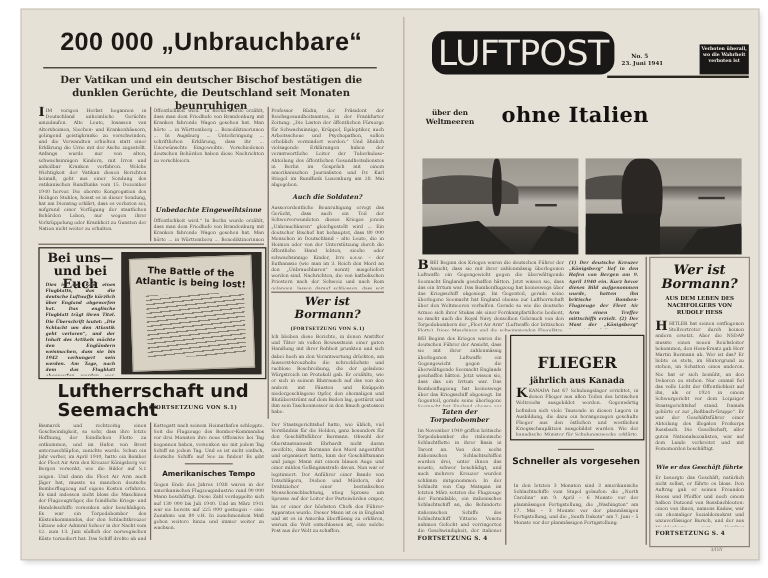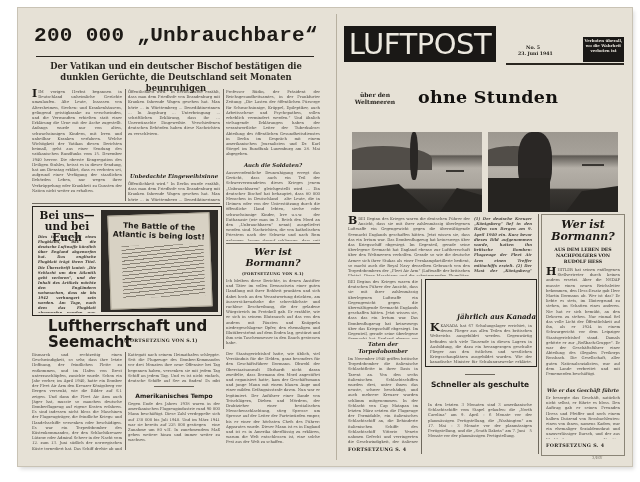--- a/index.html
+++ b/index.html
@@ -2,40 +2,40 @@
 <html><head>
 <meta charset="utf-8">
 <style>
   html, body { margin:0; padding:0; }
   body { width:640px; height:482px; background:#ffffff; position:relative; overflow:hidden; font-family:"DejaVu Serif", serif; }
   .sheet { position:absolute; left:18px; top:8px; width:614px; height:458px; background:#e6e1d6; box-shadow:0 0 0 1px #c9c3b5, 2px 3px 4px rgba(0,0,0,0.15); }
   .page-left { position:absolute; left:8px; top:6px; width:308px; height:446px; }
   .page-right { position:absolute; left:322px; top:6px; width:286px; height:446px; }
   .fold { position:absolute; left:318px; top:6px; width:1px; height:446px; background:#b7b0a0; }
 
-  .head1 { position:absolute; left:0; top:10px; width:300px; text-align:center; font-family:Liberation Mono, monospace; font-weight:bold; font-size:21px; color:#1d1a16; letter-spacing:0.3px; }
+  .head1 { position:absolute; left:0; top:10px; width:300px; text-align:center; font-family:Liberation Sans, sans-serif; font-weight:bold; font-size:21px; color:#1d1a16; letter-spacing:0.3px; }
   .rule { position:absolute; height:1px; background:#2a2620; }
   .sub1 { position:absolute; left:0; top:47px; width:300px; text-align:center; font-size:8.4px; font-weight:bold; color:#2a2620; line-height:11px; }
 
   .col { position:absolute; font-size:3.8px; line-height:5.2px; color:#4a4640; text-align:justify; overflow:hidden; }
   .col p { margin:0 0 1px 0; }
   .colrule { position:absolute; width:1px; background:#6e685d; }
   .minihead { position:absolute; font-weight:bold; font-style:italic; font-size:5.4px; color:#2a2620; text-align:center; }
 
   .box { position:absolute; border:1px solid #2a2620; }
   .box-title { position:absolute; font-size:10.5px; font-weight:bold; color:#1d1a16; text-align:center; line-height:11px; }
   .box-text { position:absolute; font-size:3.7px; line-height:5.1px; font-style:italic; font-weight:bold; color:#3a3630; text-align:justify; overflow:hidden; }
   .leaflet { position:absolute; background:#d8d2c4; border:1px solid #b1aa9a; transform:rotate(-2deg); overflow:hidden; }
   .leaflet-title { position:absolute; left:0; width:100%; text-align:center; font-family:"DejaVu Sans", sans-serif; font-weight:bold; font-size:7.6px; color:#1e1b17; line-height:8.5px; transform:rotate(4deg); }
   .leaflet-lines { position:absolute; left:12px; top:30px; width:82px; height:52px; background:repeating-linear-gradient(176deg, #6e675b 0 1px, transparent 1px 3.6px); opacity:0.75; }
 
   .h2 { position:absolute; font-family:"DejaVu Sans", sans-serif; font-weight:bold; color:#1d1a16; }
   .fort { position:absolute; font-size:4.8px; font-weight:bold; color:#2a2620; letter-spacing:0.3px; }
 
-  .mast { position:absolute; left:4px; top:12px; width:152px; height:36px; background:#1a1816; }
+  .mast { position:absolute; left:20px; top:12px; width:152px; height:36px; background:#1a1816;border-radius:12px; }
   .mast-title { position:absolute; left:0; top:1px; width:152px; text-align:center; font-family:"DejaVu Sans", sans-serif; font-size:29px; color:#ece8df; letter-spacing:-0.5px; line-height:34px; }
   .mast-info { position:absolute; font-weight:bold; color:#24211c; }
   .verb { position:absolute; left:243px; top:23px; width:41px; height:25px; background:#1a1816; color:#ece8df; font-size:3.9px; line-height:4.8px; text-align:center; font-weight:bold; padding-top:2px; box-sizing:border-box; }
 
   .bighead { position:absolute; font-family:"DejaVu Serif", serif; font-weight:bold; color:#141210; letter-spacing:0.3px; }
   .uber { position:absolute; font-size:6px; line-height:7px; text-align:center; color:#24211c; font-weight:bold; }
 
   .photo { position:absolute; overflow:hidden; background:linear-gradient(180deg,#9c978f 0%, #a7a29a 28%, #5f5b55 30%, #b5b0a8 45%, #a8a39b 70%, #3a3733 72%, #2b2926 100%); }
   .ph-hill { position:absolute; background:#514d48; border-radius:50% 60% 0 0; }
   .ph-smoke { position:absolute; background:#2a2725; border-radius:40%; }
@@ -119,21 +119,21 @@
   <div class="page-right">
     <div class="mast">
       <div class="mast-title">LUFTPOST</div>
     </div>
     <div class="mast-info" style="left:186px; top:30px; font-size:4.8px;">No. 5</div>
     <div class="mast-info" style="left:178px; top:37px; font-size:4.6px;">23. Juni 1941</div>
     <div class="verb">Verboten überall, wo die Wahrheit verboten ist</div>
     <div class="rule" style="left:166px; top:49px; width:118px; height:2px;"></div>
 
     <div class="uber" style="left:8px; top:77px; width:54px;">über den Weltmeeren</div>
-    <div class="bighead" style="left:66px; top:73px; width:220px; font-size:17.5px; text-align:left; padding-left:12px;">ohne Stunden</div>
+    <div class="bighead" style="left:66px; top:73px; width:220px; font-size:17.5px; text-align:left; padding-left:12px;">ohne Italien</div>
 
     <div class="photo" style="left:12px; top:118px; width:130px; height:80px;">
       <div class="ph-hill" style="left:-10px; top:14px; width:90px; height:24px;"></div>
       <div class="ph-smoke" style="left:58px; top:0; width:8px; height:48px;"></div>
       <div class="ph-ship" style="left:94px; top:38px; width:18px;"></div>
       <div class="ph-roof" style="left:0; top:52px; width:78px; height:28px; clip-path:polygon(0 20%,60% 0,100% 100%,0 100%);"></div>
       <div class="ph-roof" style="left:88px; top:56px; width:42px; height:24px; clip-path:polygon(40% 0,100% 30%,100% 100%,0 100%);"></div>
     </div>
     <div class="photo" style="left:148px; top:118px; width:130px; height:80px;">
       <div class="ph-hill" style="left:-6px; top:14px; width:70px; height:20px;"></div>
@@ -153,27 +153,28 @@
     </div>
     <div class="minihead" style="left:8px; top:327px; width:70px; font-size:5.6px; line-height:6.5px;">Taten der Torpedobomber</div>
     <div class="col" style="left:8px; top:342px; width:70px; height:88px;">
       <p>Im November 1940 griffen britische Torpedobomber die italienische Schlachtflotte in ihrer Basis in Tarent an. Von den sechs italienischen Schlachtschiffen wurden drei, unter ihnen das neuste, schwer beschädigt, und auch mehrere Kreuzer wurden schlimm mitgenommen. In der Schlacht von Cap Matapan im letzten März setzten die Flugzeuge der Formidable, ein italienisches Schlachtschiff an, die Behinderte italienischen Schiffe des Schlachtschiff Vittorio Veneto nahmen Gefecht und verringerten die Geschwindigkeit, der italiener so wesentlich, dass die britische Flotte den Feind einholen und drei Kreuzer sowie mehrere Zerstörer versenken konnte. Im vorigen Mai erzielten Torpedobomber von der Victorious und der Ark Royal in zwei Tagen mehrere Treffer gegen die</p>
     </div>
     <div class="fort" style="left:8px; top:432px;">FORTSETZUNG S. 4</div>
 
     <div class="colrule" style="left:81px; top:265px; height:175px;"></div>
 
     <div class="box" style="left:85px; top:265px; width:110px; height:86px;">
-      <div class="capbox-title" style="left:0; top:32px; width:110px; font-size:7px; font-style:italic;text-align:right;">jährlich aus Kanada</div>
+      <div class="capbox-title" style="left:0; top:17px; width:110px; font-size:13px; line-height:14px;">FLIEGER</div>
+      <div class="capbox-title" style="left:0; top:32px; width:110px; font-size:7px; ">jährlich aus Kanada</div>
       <div class="col" style="left:4px; top:43px; width:102px; height:40px;">
         <p><span class="dropcap">K</span><span>KANADA hat 67 Schulungslager errichtet, in denen Flieger aus allen Teilen des britischen Weltreichs ausgebildet werden. Gegenwärtig befinden sich viele Tausende in diesen Lagern in Ausbildung, die dazu ein herangezogen geschulte Flieger aus den östlichen und westlichen Kriegsschauplätzen ausgebildet wurden. Wie der kanadische Minister für Schulungszwecke erklärte, im Januar 1941 erklärt hat, werden gegenwärtig jährlich über 30 000 solche Flieger aus den Schulungslagern von Kanada hervorgehen.</span></p>
       </div>
     </div>
     <div class="rule" style="left:125px; top:360px; width:30px; background:#6e685d;"></div>
-    <div class="h2" style="left:85px; top:366px; width:110px; text-align:center; font-size:7.5px; line-height:9px;">Schneller als geschulte</div>
+    <div class="h2" style="left:85px; top:366px; width:110px; text-align:center; font-size:7.5px; line-height:9px;">Schneller als vorgesehen</div>
     <div class="col" style="left:88px; top:388px; width:104px; height:36px;">
       <p>In den letzten 3 Monaten sind 3 amerikanische Schlachtschiffe vom Stapel gelaufen: die „North Carolina“ am 9. April – 6 Monate vor der planmässigen Fertigstellung, die „Washington“ am 17. Mai – 3 Monate vor der planmässigen Fertigstellung, und die „South Dakota“ am 7. Juni – 5 Monate vor der planmässigen Fertigstellung.</p>
     </div>
 
     <div class="colrule" style="left:198px; top:200px; height:240px;"></div>
 
     <div class="box" style="left:201px; top:200px; width:82px; height:240px; border-color:#8a8476;">
       <div class="capbox-title" style="left:0; top:4px; width:82px; font-size:11px; line-height:12px; font-style:italic;">Wer ist Bormann?</div>
       <div class="capbox-title" style="left:4px; top:32px; width:74px; font-size:4.6px; line-height:5.8px;">AUS DEM LEBEN DES NACHFOLGERS VON RUDOLF HESS</div>
       <div class="col" style="left:4px; top:52px; width:74px; height:118px;">

